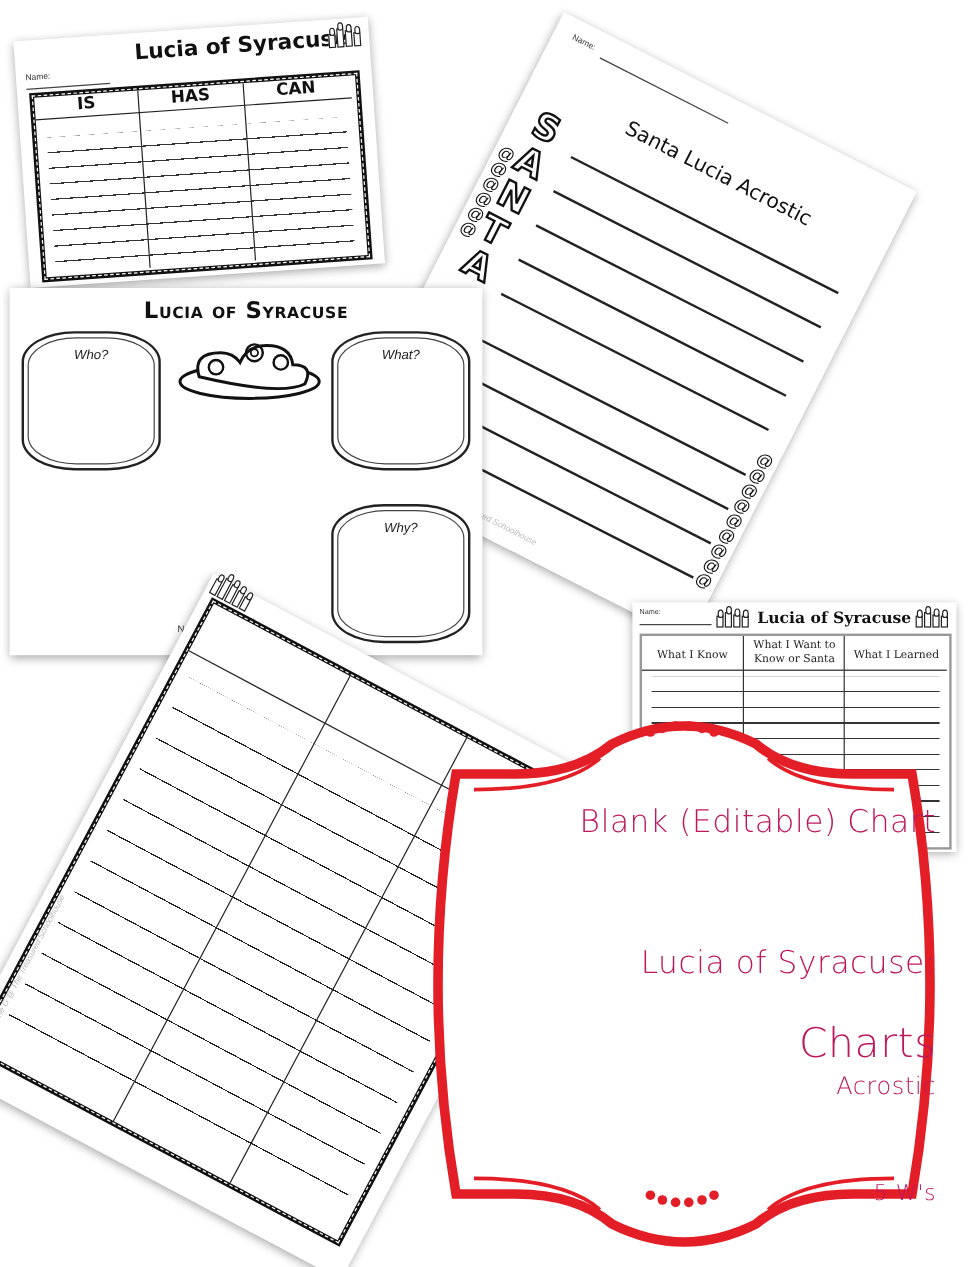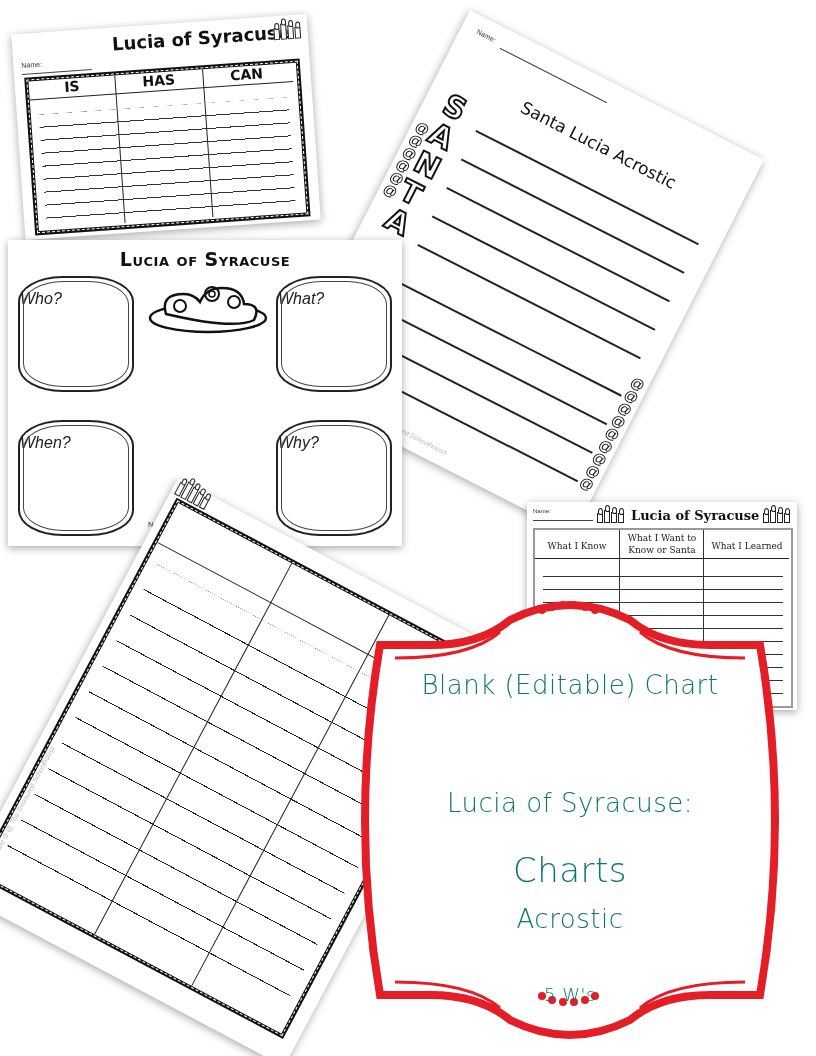--- a/index.html
+++ b/index.html
@@ -7,30 +7,30 @@
          font-family:"Liberation Sans", sans-serif; }
   .sheet { position:absolute; background:#fff; box-shadow:0 2px 8px rgba(0,0,0,0.35); }
   .name-lbl { position:absolute; font-size:7px; color:#333; }
   .name-line { position:absolute; border-bottom:1px solid #444; }
   .dashed-border { position:absolute; border:4px solid #111; outline:1px dashed #fff; outline-offset:-3px; }
   .rule { position:absolute; height:0; border-top:1px solid #222; }
   .title-bold { position:absolute; font-weight:bold; color:#111; white-space:nowrap; }
   .col-head { position:absolute; font-family:"DejaVu Sans", sans-serif; font-weight:900; text-align:center; color:#111; }
   .box { position:absolute; border:2px solid #222; border-radius:38% 38% 38% 38% / 22% 22% 22% 22%; background:#fff; }
   .box::after { content:""; position:absolute; inset:3px; border:1px solid #444; border-radius:inherit; }
-  .box-label { position:absolute; left:0; right:0; top:12px; text-align:left; font-size:16px; font-style:italic; color:#222; }
+  .box-label { position:absolute; left:0; right:0; top:12px; text-align:center; font-size:11px; font-style:italic; color:#222; }
   .candles { position:absolute; display:flex; gap:1px; align-items:flex-end; }
   .candle { width:4px; border:1px solid #222; background:#fff; position:relative; }
   .candle::before { content:""; position:absolute; top:-6px; left:0; width:3px; height:5px; border:1px solid #222; border-radius:50% 50% 40% 40%; background:#fff; }
   .acro-letter { position:absolute; font-family:"DejaVu Sans", sans-serif; font-weight:900; font-size:30px; color:#fff;
                  -webkit-text-stroke:2px #111; }
   .swirl { position:absolute; font-size:14px; color:#111; line-height:1; }
   .footer-text { position:absolute; font-size:7px; color:#bbb; white-space:nowrap; font-style:italic; }
   .label-frame { position:absolute; }
-  .label-text { position:absolute; left:0; right:0; text-align:center; font-family:"DejaVu Sans", sans-serif; color:#0f766e; font-weight:300; letter-spacing:0.5px; }
+  .label-text { position:absolute; left:0; right:0; text-align:right; font-family:"DejaVu Sans", sans-serif; color:#be185d; font-weight:300; letter-spacing:0.5px; }
   .kwl-head { position:absolute; font-family:"DejaVu Serif", serif; font-size:9px; text-align:center; color:#222; line-height:12px; }
 </style>
 </head>
 <body>
 
 <div class="sheet" style="left:470px; top:10px; width:330px; height:420px; transform:rotate(27deg); transform-origin:0 0;">
   <span class="name-lbl" style="left:16px; top:12px;">Name:</span>
   <div class="name-line" style="left:44px; top:20px; width:120px;"></div>
   <div class="title-bold" style="left:90px; top:52px; font-size:17px; font-weight:normal; font-family:'DejaVu Sans', sans-serif;">Santa Lucia Acrostic</div>
   <div class="acro-letter" style="left:20px; top:76px;">S</div>
@@ -75,23 +75,20 @@
        background:repeating-linear-gradient(to bottom, transparent 0 12px, #333 12px 13px);"></div>
 </div>
 
 <div class="sheet" style="left:8px; top:240px; width:394px; height:306px;">
   <div class="title-bold" style="left:0; right:0; top:8px; text-align:center; font-size:19px; font-variant:small-caps; font-family:'DejaVu Sans', sans-serif; letter-spacing:0.5px;">Lucia of Syracuse</div>
   <div class="box" style="left:10px; top:36px; width:112px; height:112px;">
     <div class="box-label">Who?</div>
   </div>
   <div class="box" style="left:268px; top:36px; width:112px; height:112px;">
     <div class="box-label">What?</div>
-  </div>
-  <div class="box" style="left:10px; top:180px; width:112px; height:112px;">
-    <div class="box-label">When?</div>
   </div>
   <div class="box" style="left:268px; top:180px; width:112px; height:112px;">
     <div class="box-label">Why?</div>
   </div>
   <svg style="position:absolute; left:138px; top:30px;" width="124" height="66" viewBox="0 0 124 66">
     <ellipse cx="62" cy="48" rx="58" ry="14" fill="#fff" stroke="#111" stroke-width="2.5"></ellipse>
     <path d="M20 44 q-6 -20 18 -20 q10 0 16 8 q6 -14 22 -14 q20 0 22 16 q18 0 10 16 q-20 10 -88 -6z" fill="#fff" stroke="#111" stroke-width="2.5"></path>
     <circle cx="34" cy="36" r="6" fill="none" stroke="#111" stroke-width="2"></circle>
     <circle cx="66" cy="24" r="7" fill="none" stroke="#111" stroke-width="2"></circle>
     <circle cx="88" cy="32" r="6" fill="none" stroke="#111" stroke-width="2"></circle>
@@ -164,15 +161,15 @@
       <circle cx="203" cy="402" r="4"></circle>
       <circle cx="214" cy="402" r="4"></circle>
       <circle cx="225" cy="400" r="4"></circle>
       <circle cx="235" cy="396" r="4"></circle>
   </g>
 </svg>
 <div style="position:absolute; left:360px; top:600px; width:420px; height:440px;">
   <div class="label-text" style="top:70px; font-size:26px;">Blank (Editable) Chart</div>
   <div class="label-text" style="top:188px; font-size:26px;">Lucia of Syracuse:</div>
   <div class="label-text" style="top:250px; font-size:34px;">Charts</div>
-  <div class="label-text" style="top:304px; font-size:26px;">Acrostic</div>
+  <div class="label-text" style="top:293px; font-size:20px;">Acrostic</div>
   <div class="label-text" style="top:384px; font-size:18px;">5 W's</div>
 </div>
 
 </body></html>

